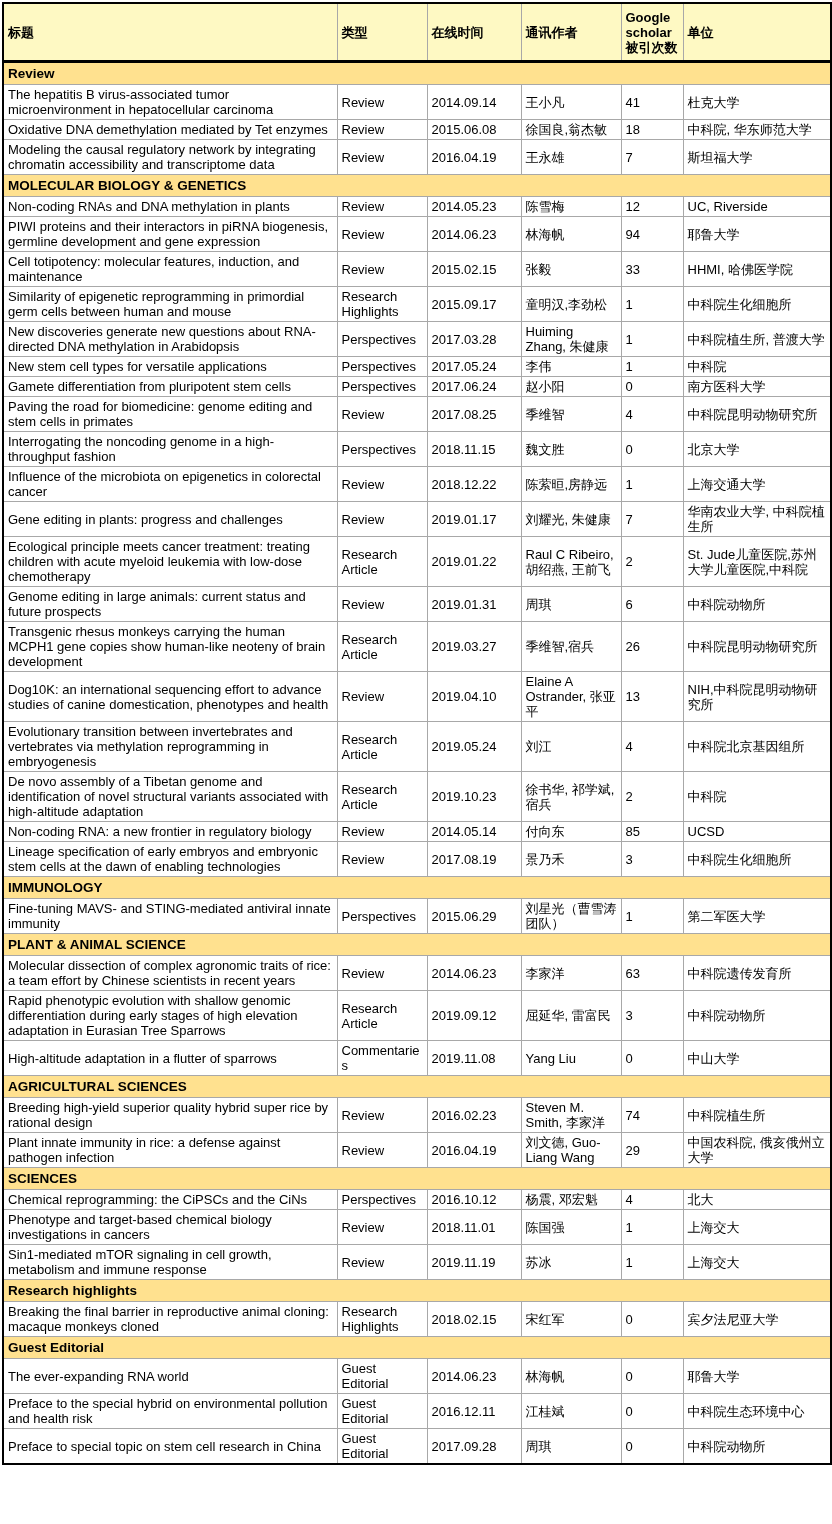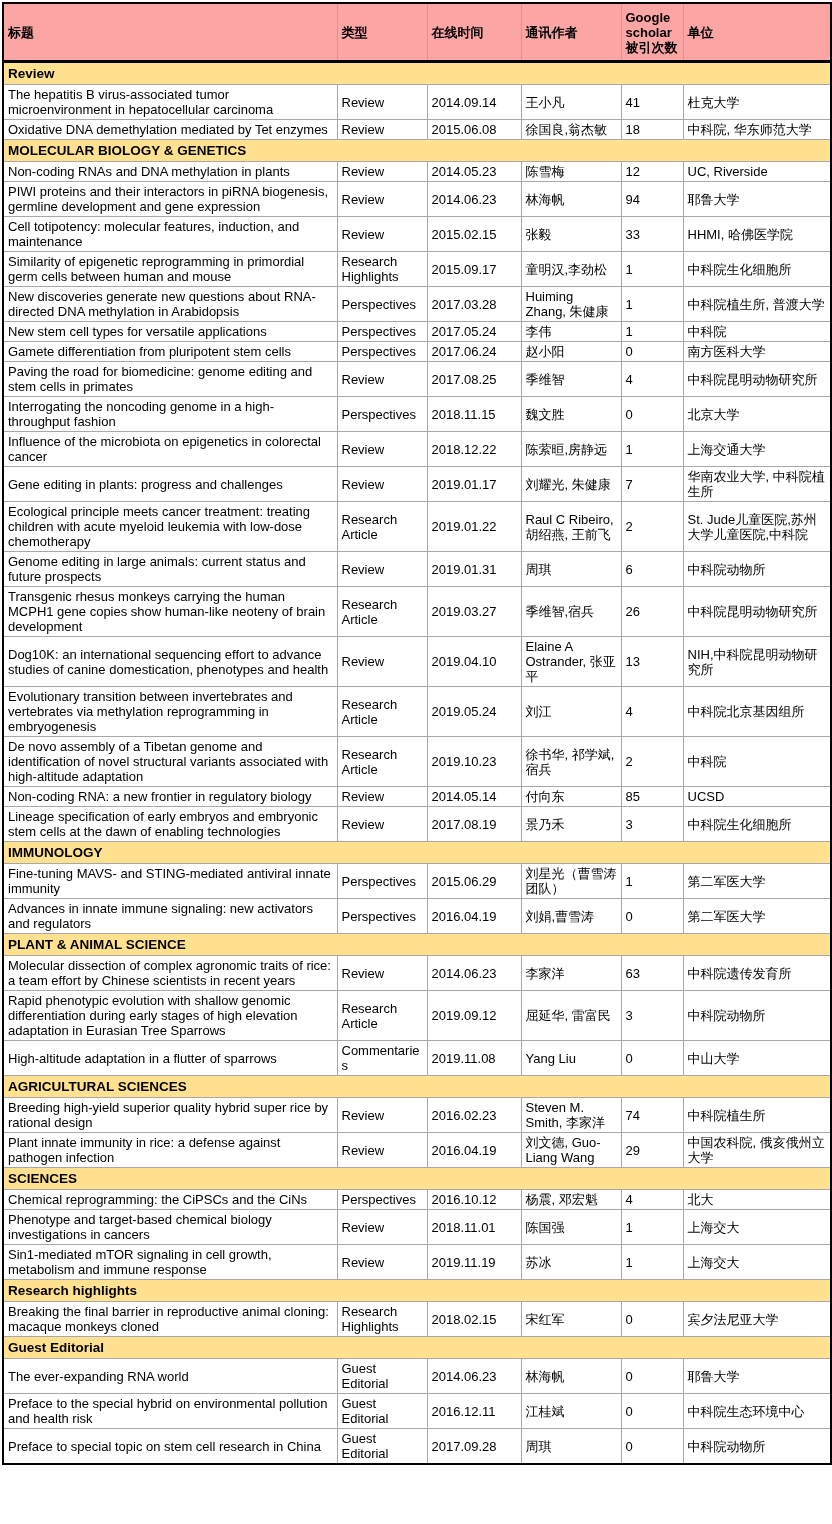--- a/index.html
+++ b/index.html
@@ -1,20 +1,20 @@
 <!DOCTYPE html>
 <html><head>
 <meta charset="utf-8">
 <style>
   html,body{margin:0;padding:0;background:#fff;}
   body{font-family:"Liberation Sans","DejaVu Sans",sans-serif;color:#000;}
   .wrap{position:relative;width:832px;background:#fff;}
   table{border-collapse:collapse;width:828px;margin:2px;border:2px solid #000;table-layout:fixed;}
   td{border:1px solid #a8a8a8;font-size:13px;line-height:15px;padding:2px 4px;vertical-align:middle;word-wrap:break-word;}
-  thead td{font-weight:bold;border-bottom:3px solid #000;height:52px;background:#fca5a5;}
+  thead td{font-weight:bold;border-bottom:3px solid #000;height:52px;background:#fef9c3;}
   tr.section-row td{background:#ffe18f;font-weight:bold;font-size:13.5px;line-height:17px;padding:2px 4px;}
 </style>
 </head>
 <body>
 
 <div class="wrap">
   <table>
     <colgroup>
       <col style="width:334px">
         <col style="width:90px">
@@ -46,20 +46,28 @@
           <td>杜克大学</td>
         </tr>
         <tr>
           <td>Oxidative DNA demethylation mediated by Tet enzymes</td>
           <td>Review</td>
           <td>2015.06.08</td>
           <td>徐国良,翁杰敏</td>
           <td>18</td>
           <td>中科院, 华东师范大学</td>
         </tr>
+        <tr>
+          <td>Modeling the causal regulatory network by integrating chromatin accessibility and transcriptome data</td>
+          <td>Review</td>
+          <td>2016.04.19</td>
+          <td>王永雄</td>
+          <td>7</td>
+          <td>斯坦福大学</td>
+        </tr>
         <tr class="section-row">
           <td colspan="6">MOLECULAR BIOLOGY &amp; GENETICS</td>
         </tr>
         <tr>
           <td>Non-coding RNAs and DNA methylation in plants</td>
           <td>Review</td>
           <td>2014.05.23</td>
           <td>陈雪梅</td>
           <td>12</td>
           <td>UC, Riverside</td>
@@ -210,28 +218,20 @@
         </tr>
         <tr class="section-row">
           <td colspan="6">IMMUNOLOGY</td>
         </tr>
         <tr>
           <td>Fine-tuning MAVS- and STING-mediated antiviral innate immunity</td>
           <td>Perspectives</td>
           <td>2015.06.29</td>
           <td>刘星光（曹雪涛团队）</td>
           <td>1</td>
-          <td>第二军医大学</td>
-        </tr>
-        <tr>
-          <td>Advances in innate immune signaling: new activators and regulators</td>
-          <td>Perspectives</td>
-          <td>2016.04.19</td>
-          <td>刘娟,曹雪涛</td>
-          <td>0</td>
           <td>第二军医大学</td>
         </tr>
         <tr class="section-row">
           <td colspan="6">PLANT &amp; ANIMAL SCIENCE</td>
         </tr>
         <tr>
           <td>Molecular dissection of complex agronomic traits of rice: a team effort by Chinese scientists in recent years</td>
           <td>Review</td>
           <td>2014.06.23</td>
           <td>李家洋</td>

